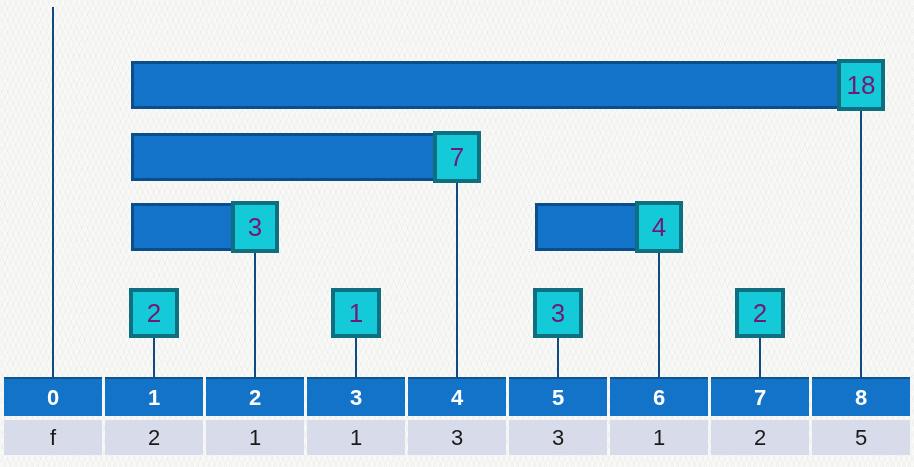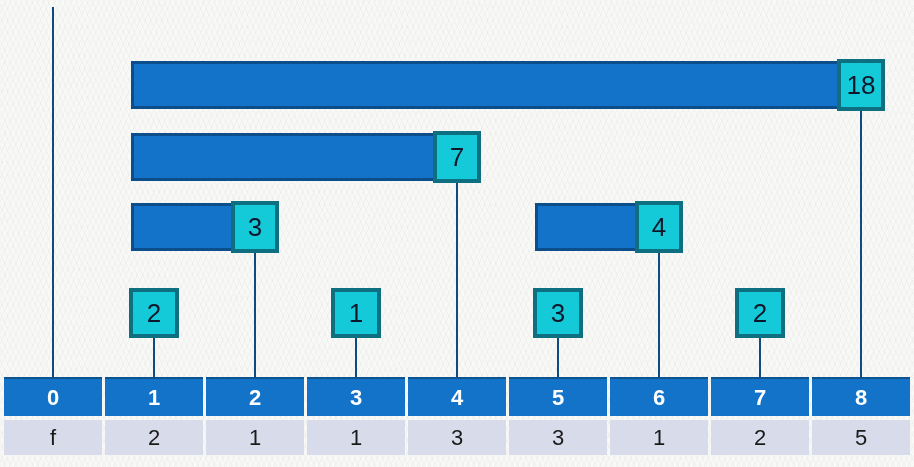--- a/index.html
+++ b/index.html
@@ -16,21 +16,21 @@
   }
   .bar{
     position:absolute;box-sizing:border-box;
     background:var(--bar-fill);
     border:3px solid var(--bar-border);
   }
   .tag{
     position:absolute;box-sizing:border-box;
     background:var(--tag-fill);
     border:4px solid var(--tag-border);
-    color:#0f172a;font-size:26px;line-height:1;
+    color:#701a75;font-size:26px;line-height:1;
     display:flex;align-items:center;justify-content:center;
   }
   .vline{
     position:absolute;width:2px;
     background:var(--line);
   }
   .hcell{
     position:absolute;box-sizing:border-box;
     background:var(--hdr-fill);
     border-top:2px solid var(--hdr-top);

